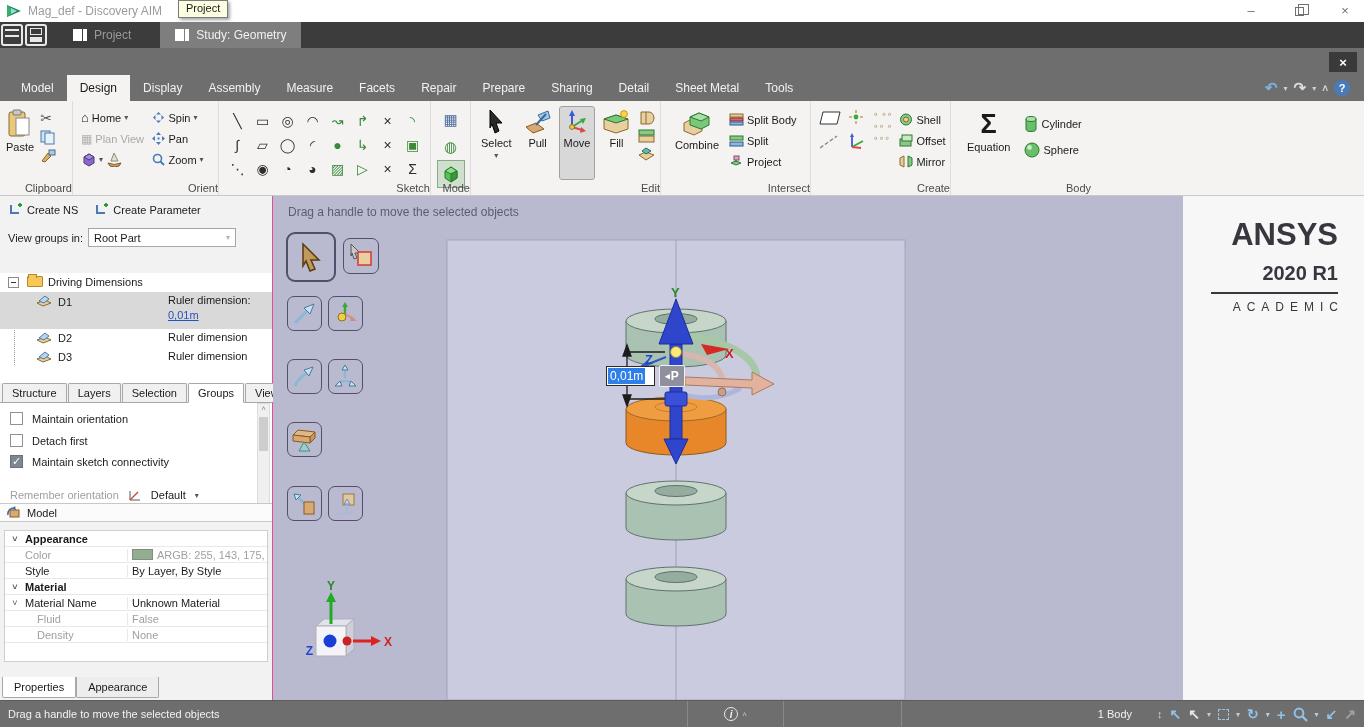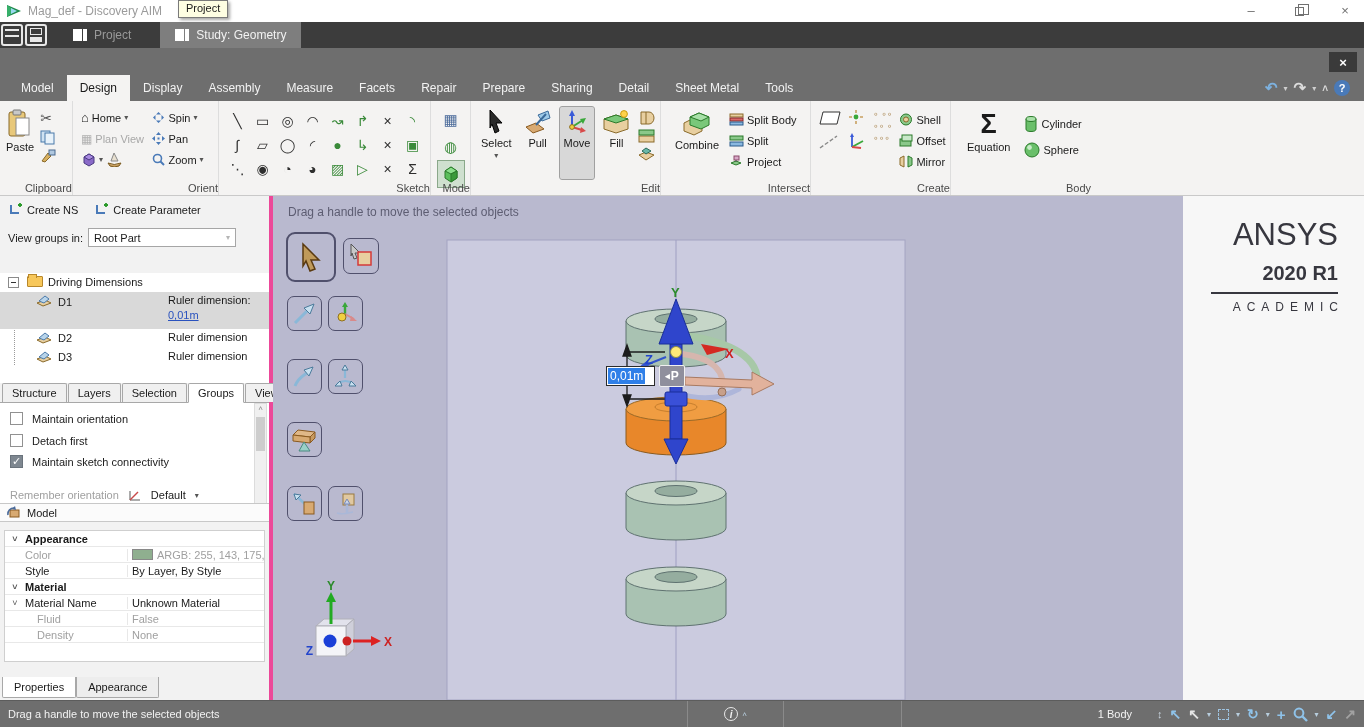--- a/index.html
+++ b/index.html
@@ -53,21 +53,21 @@
     font-size:14px;color:#2e2e2e;margin-top:2px}
   .sketchgrid .grn{color:#3a8a3a}
   .modebtn{width:26px;height:26px;display:flex;align-items:center;justify-content:center;margin:0 auto 1px;font-size:15px}
   .modebtn.active{background:#cfe0cf;outline:1px solid #8aa88a}
   .minicol{display:flex;flex-direction:column;gap:4px;justify-content:flex-start;padding-top:3px}
 
   
   .main{height:504px;display:flex}
 
   
-  .leftpanel{width:273px;background:#f2f2f2;border-right:4px solid #ec4899;position:relative;font-size:11px;color:#1a1a1a;flex:none}
+  .leftpanel{width:273px;background:#f2f2f2;border-right:1px solid #ec4899;position:relative;font-size:11px;color:#1a1a1a;flex:none}
   .gp-toolbar{position:absolute;top:7px;left:8px;display:flex;gap:16px;align-items:center}
   .tbtn{display:flex;align-items:center;gap:4px}
   .viewrow{position:absolute;top:32px;left:8px;display:flex;align-items:center;gap:5px}
   .combo{width:148px;height:19px;background:#fff;border:1px solid #a6a6a6;display:flex;align-items:center;justify-content:space-between;padding:0 5px}
   .combo .car{color:#b5b5b5}
   .gridhead{position:absolute;top:58px;left:0;right:0;height:18px;background:#f0f0f0;border-top:1px solid #cfcfcf;border-bottom:1px solid #cfcfcf}
   .gridhead span{position:absolute;top:2px}
   .colname{left:8px}.coltype{left:168px}
   .headdiv{position:absolute;left:163px;top:1px;bottom:1px;width:1px;background:#d6d6d6}
   .treearea{position:absolute;top:77px;left:0;right:0;height:110px;background:#fff}
@@ -117,21 +117,21 @@
   .hint{position:absolute;left:15px;top:9px;font-size:12px;color:#5d5d72}
   .palbtn{position:absolute;border:1px solid #50506c;border-radius:7px;display:flex;align-items:center;justify-content:center}
   .dimbox{position:absolute;left:333px;top:170px;width:49px;height:20px;background:#fff;border:1px solid #2a2a2a;padding:1px;display:flex}
   .dimsel{background:#2f7fe8;color:#fff;font-size:12px;line-height:16px;padding:0 2px;flex:none}
   .pbtn{position:absolute;left:386px;top:169px;width:26px;height:22px;background:#8f8f9d;border:1px solid #f0f0f0;color:#fff;
     font-size:12px;font-weight:bold;display:flex;align-items:center;justify-content:center;border-radius:2px}
   .pbtn .arr{font-size:9px;margin-right:1px}
 
   
   .rightpanel{flex:1;background:#f7f7f7;padding-top:24px;text-align:right;padding-right:26px}
-  .l1{font-size:31px;font-weight:normal;color:#37373f;letter-spacing:0px;line-height:30px}
+  .l1{font-size:31px;font-weight:bold;color:#37373f;letter-spacing:0px;line-height:30px}
   .l2{font-size:20px;color:#37373f;margin-top:12px;font-weight:700}
   .lrule{border:none;border-top:2px solid #37373f;width:127px;margin:7px 0 6px auto}
   .l3{font-size:12px;color:#37373f;letter-spacing:6px;margin-right:-6px}
 
   
   .statusbar{height:27px;background:#6e6e6e;border-top:1px solid #5c5c5c;display:flex;align-items:center;color:#f2f2f2;font-size:11px}
   .st-msg{width:688px;padding-left:8px;border-right:1px solid #8a8a8a;height:100%;display:flex;align-items:center}
   .st-info{width:96px;height:100%;border-right:1px solid #8a8a8a;display:flex;align-items:center;justify-content:center;gap:4px}
   .inf{width:14px;height:14px;border-radius:50%;border:1px solid #e8e8e8;display:flex;align-items:center;justify-content:center;font-size:10px;font-style:italic;font-weight:bold}
   .st-sp{width:118px;height:100%;border-right:1px solid #8a8a8a}

